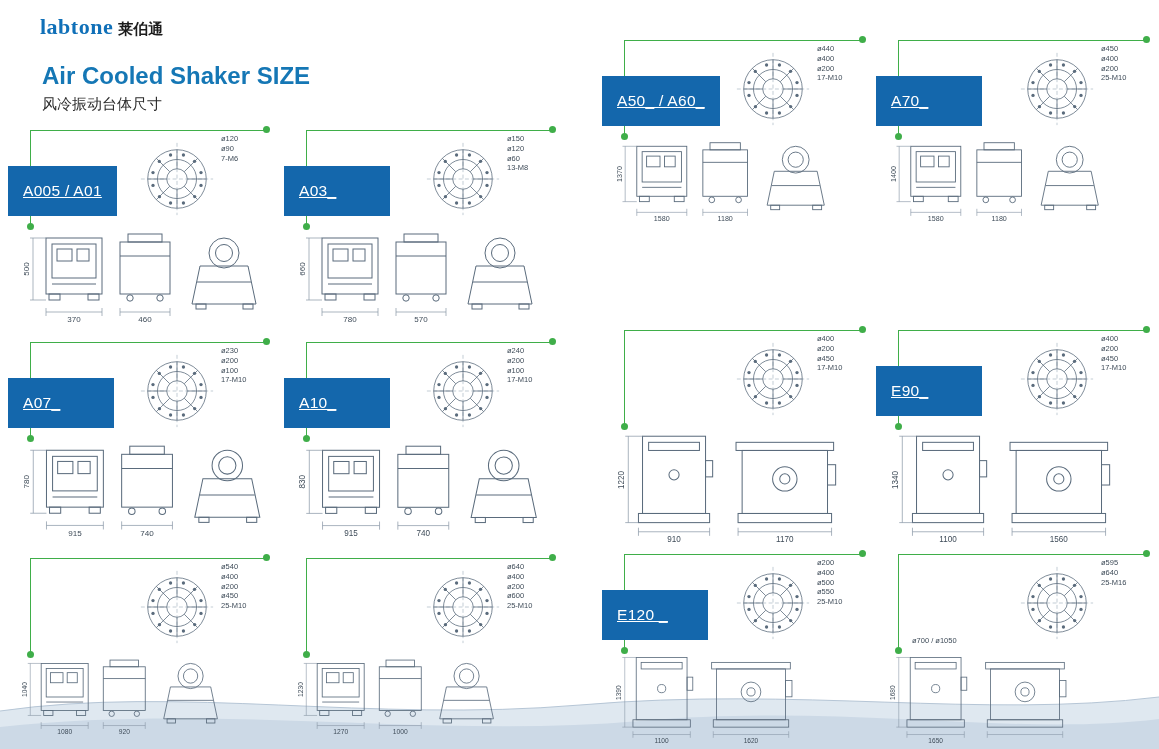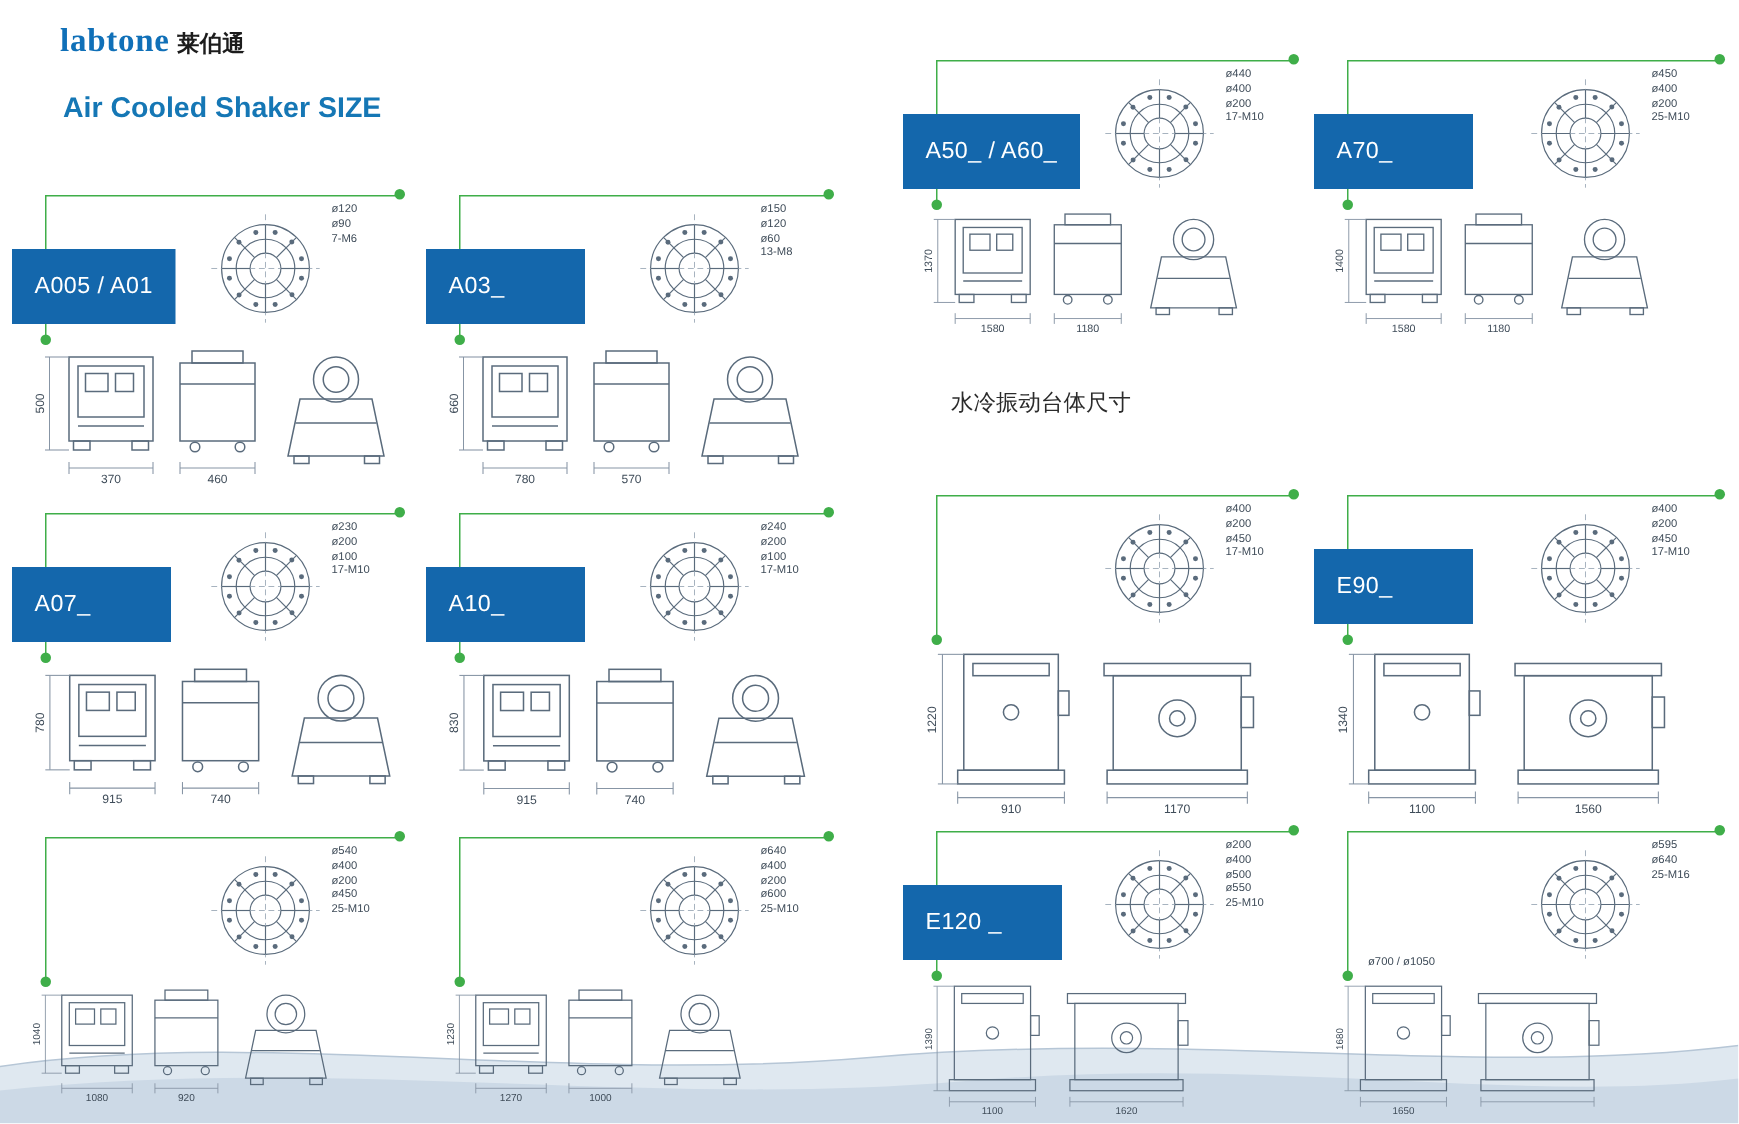--- a/index.html
+++ b/index.html
@@ -14,21 +14,21 @@
     --accent:#1577b5;
     --line:#5a6b7c;
     --dim:#3f4c59;
   }
 
   
   .logo { position:absolute; left:40px; top:14px; display:flex; align-items:baseline; gap:5px; z-index:2;font-family:Liberation Serif, serif; }
   .logo .brand { font-size:22px; font-weight:bold; color:#1070b8; letter-spacing:.5px; }
   .logo .brand-cn { font-size:15px; font-weight:bold; color:#1c1c1c;text-align:center; }
   .section-head { position:absolute; z-index:2; }
-  .section-head .t { font-size:19px; font-weight:bold; color:var(--accent); }
+  .section-head .t { font-size:24px; font-weight:bold; color:var(--accent); }
   .section-head .s { font-size:15px; color:#2b2b2b; margin-top:5px; }
   #air-head { left:42px; top:62px; }
   #water-head { left:634px; top:254px; }
 
   
   .panel-slot { position:absolute; z-index:1; }
   .panel { position:relative; width:100%; height:100%; }
   .bracket {
     position:absolute; top:4px; left:22px; right:8px; height:96px;
     border-top:1.6px solid var(--green);
@@ -37,21 +37,21 @@
   .bracket::before, .bracket::after {
     content:""; position:absolute; width:7px; height:7px; border-radius:50%;
     background:var(--green);
   }
   .bracket::before { top:-4.6px; right:-3.5px; }
   .bracket::after { left:-4.5px; bottom:-3.5px; }
   .label-box {
     position:absolute; top:40px; left:0; height:50px; min-width:106px;
     background:var(--labelbg); color:#fff;
     display:flex; align-items:center; padding:0 15px;
-    font-size:15.5px; letter-spacing:.3px; white-space:nowrap;
+    font-size:15.5px; letter-spacing:.3px; white-space:nowrap;text-decoration:underline;
   }
   .flange { position:absolute; top:12px; right:56px; width:82px; height:82px; }
   .flange svg { width:100%; height:100%; }
   .flange svg circle, .flange svg line { fill:none; stroke:var(--line); stroke-width:.8; }
   .flange svg line.cl { stroke:#9aa8b6; stroke-width:.6; stroke-dasharray:4 2.5; }
   .flange svg circle.bolt { fill:var(--line); stroke:none; }
   .flange-notes {
     position:absolute; top:8px; right:3px; width:50px;
     font-size:7.5px; line-height:1.3; color:var(--dim);
   }
@@ -68,24 +68,24 @@
 </head>
 <body>
 
 <div class="logo">
   <span class="brand">labtone</span>
   <span class="brand-cn">莱伯通</span>
 </div>
 
 <div class="section-head" id="air-head">
   <div class="t">Air Cooled Shaker SIZE</div>
+  <div class="s">风冷振动台体尺寸</div>
 </div>
 
 <div class="section-head" id="water-head">
-  <div class="s">水冷振动台体尺寸</div>
 </div>
 
 <div class="panel-slot" style="left:8px;   top:126px; width:266px; height:210px;">
     <div class="panel">
     <div class="bracket"></div>
     <div class="label-box">
       <span>A005 / A01</span>
     </div>
     <div class="flange">
       <svg viewBox="0 0 84 84">

